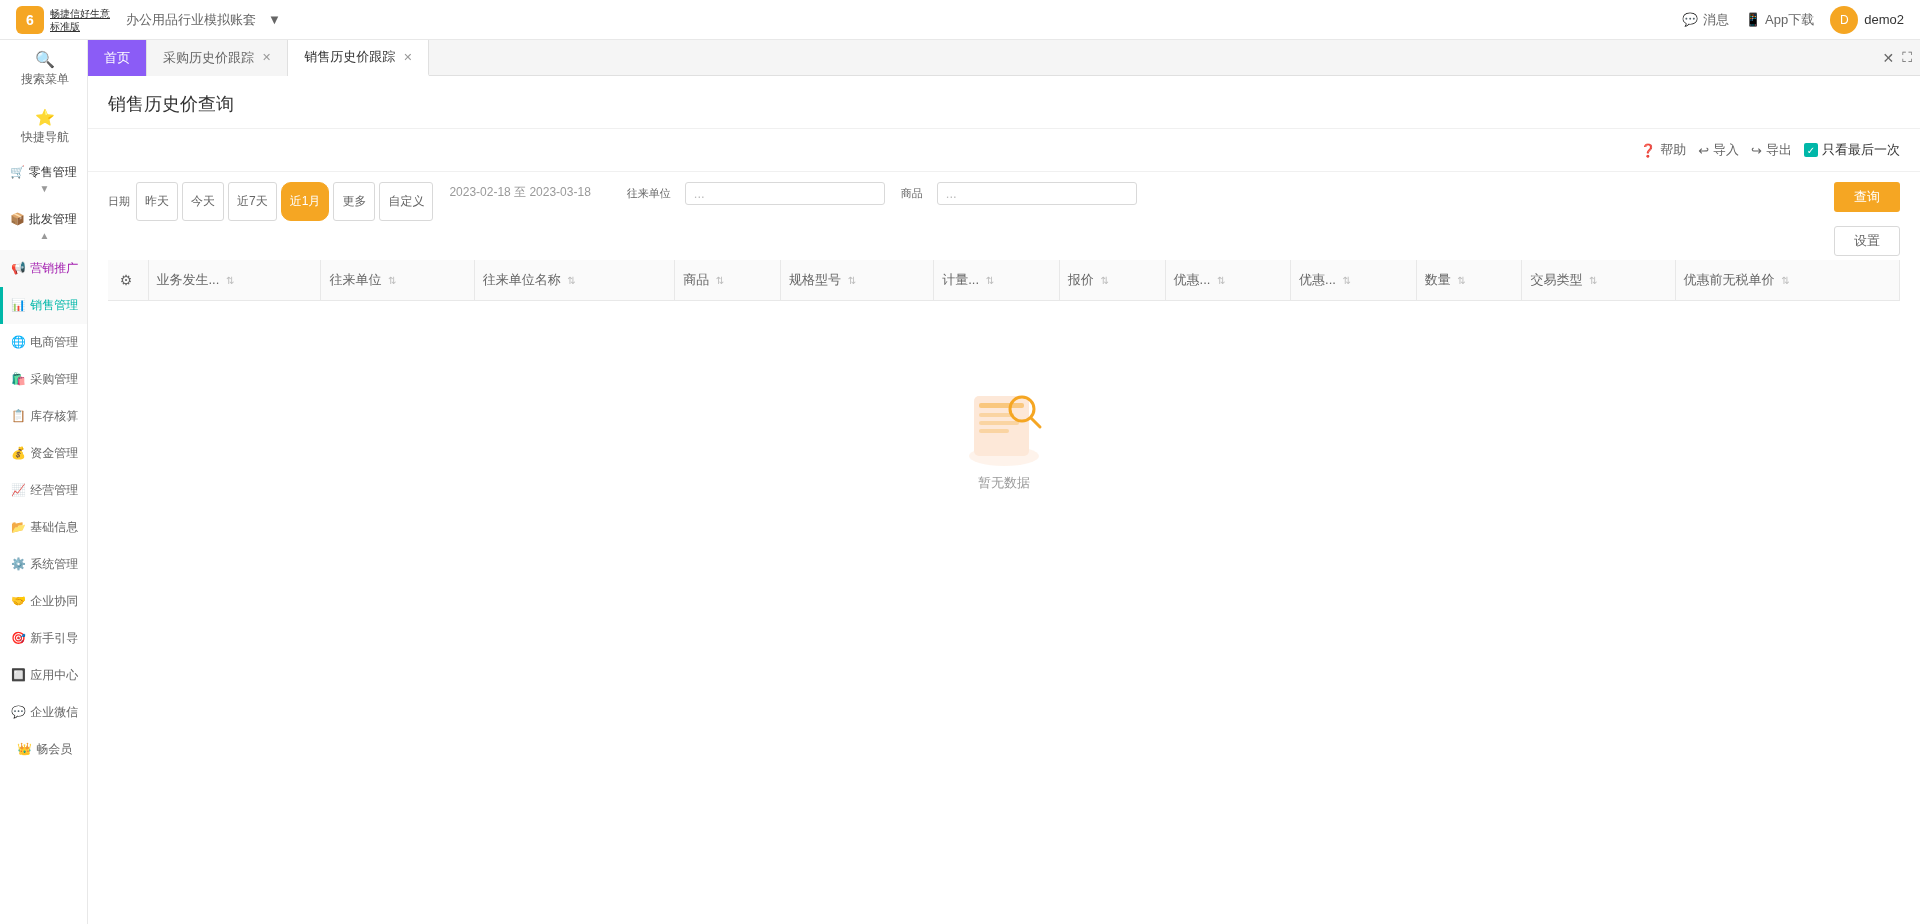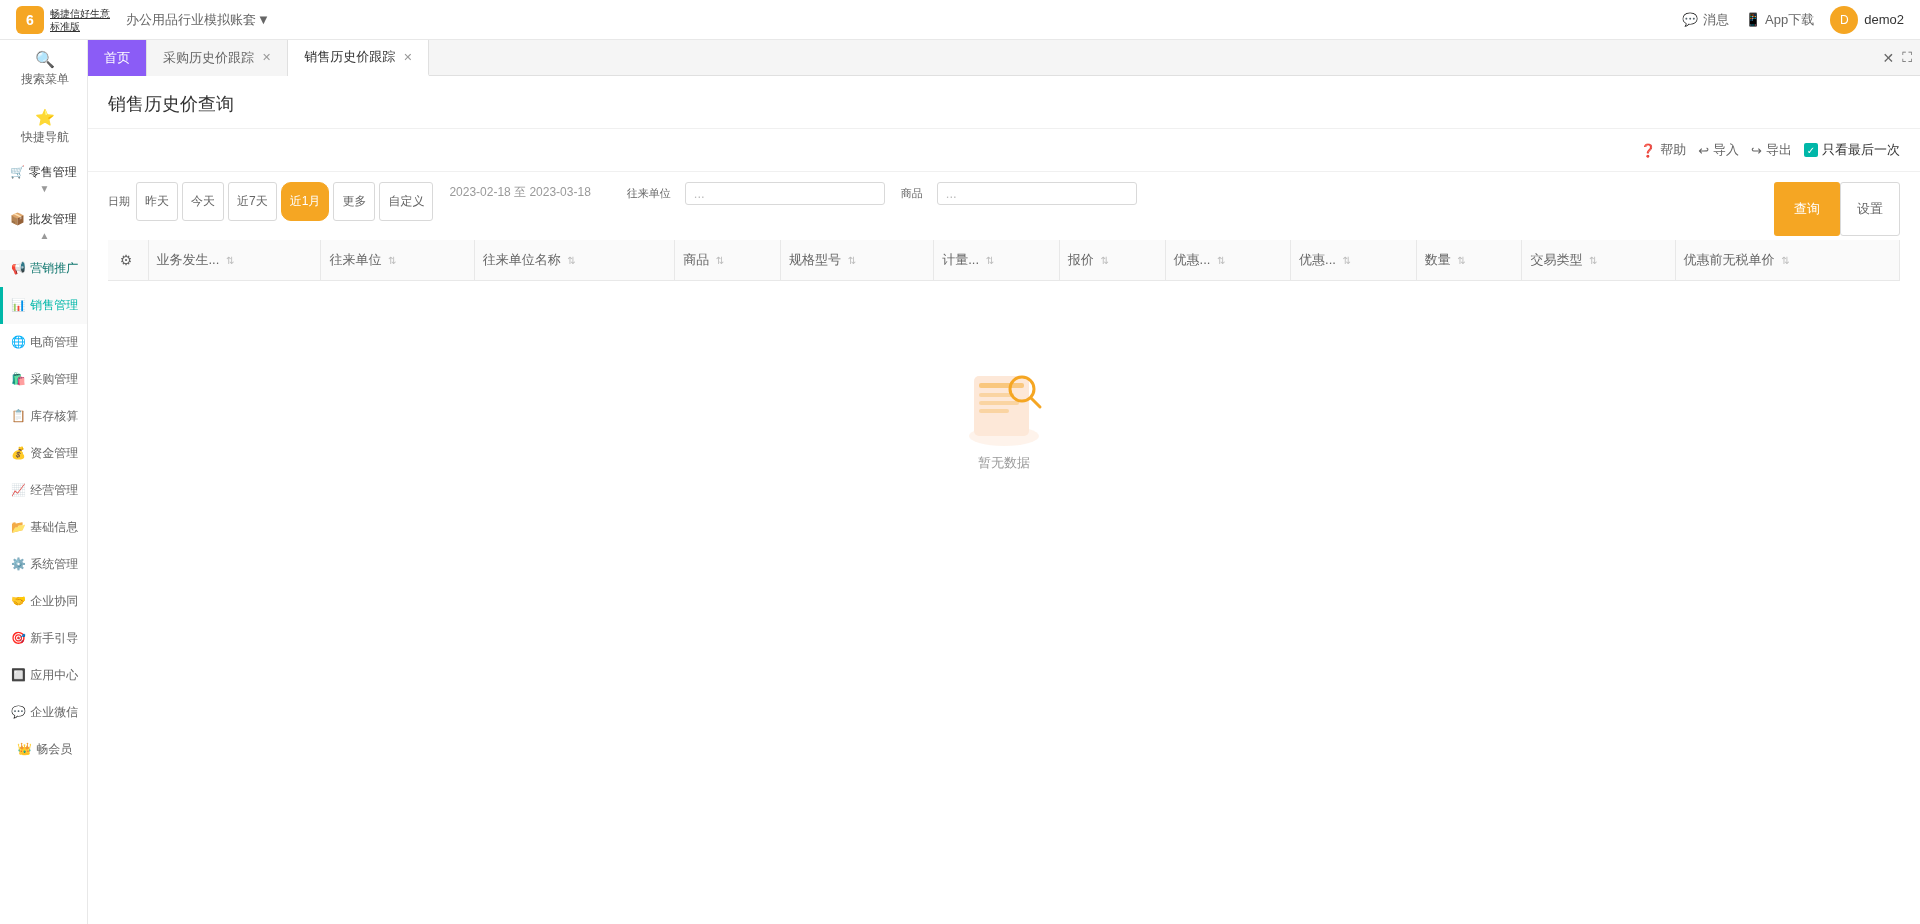--- a/index.html
+++ b/index.html
@@ -4,38 +4,38 @@
   <style>
     * { margin: 0; padding: 0; box-sizing: border-box; }
     body { font-family: 'Microsoft YaHei', Arial, sans-serif; font-size: 13px; background: #f5f5f5; color: #333; width: 1920px; min-height: 924px; overflow-x: hidden; }
 
     
     .top-bar { height: 40px; background: #fff; display: flex; align-items: center; justify-content: space-between; padding: 0 16px; border-bottom: 1px solid #e8e8e8; }
     .top-bar-left { display: flex; align-items: center; gap: 8px; }
     .logo-area { display: flex; align-items: center; gap: 6px; }
     .logo-icon { width: 28px; height: 28px; background: #f5a623; border-radius: 6px; display: flex; align-items: center; justify-content: center; color: white; font-size: 14px; font-weight: bold; }
     .logo-text { font-size: 10px; color: #333; line-height: 1.3; text-decoration: underline; }
-    .app-selector { display: flex; align-items: center; gap: 1px; color: #666; font-size: 13px; border: none; background: none; cursor: pointer; padding: 4px 8px; }
+    .app-selector { display: flex; align-items: center; gap: 12px; color: #666; font-size: 13px; border: none; background: none; cursor: pointer; padding: 4px 8px; }
     .top-bar-right { display: flex; align-items: center; gap: 16px; }
     .top-bar-action { display: flex; align-items: center; gap: 4px; color: #666; font-size: 13px; cursor: pointer; }
     .user-area { display: flex; align-items: center; gap: 6px; cursor: pointer; }
     .avatar { width: 28px; height: 28px; border-radius: 50%; background: #f5a623; display: flex; align-items: center; justify-content: center; color: white; font-size: 12px; }
 
     
     .main-layout { display: flex; height: calc(924px - 40px); }
 
     
     .sidebar { width: 88px; background: #fff; border-right: 1px solid #e8e8e8; display: flex; flex-direction: column; overflow-y: auto; }
     .sidebar-item { padding: 10px 4px; text-align: center; cursor: pointer; color: #666; font-size: 12px; border-left: 3px solid transparent; }
     .sidebar-item.active { color: #00b7a8; }
     .sidebar-item .icon { font-size: 16px; display: block; margin-bottom: 2px; }
     .sidebar-section { padding: 8px 4px; text-align: center; font-size: 12px; color: #333; font-weight: 500; cursor: pointer; }
     .sidebar-section .arrow { font-size: 10px; color: #999; margin-left: 2px; }
     .sidebar-sub { background: #f9f9f9; }
-    .sidebar-sub .sidebar-item { font-size: 12px; color: #0f766e; }
+    .sidebar-sub .sidebar-item { font-size: 12px; color: #a21caf; }
     .sidebar-sub .sidebar-item.active { color: #00b7a8; border-left-color: #00b7a8; }
 
     
     .content-area { flex: 1; display: flex; flex-direction: column; overflow: hidden; }
 
     
     .tabs-bar { height: 36px; background: #f5f5f5; display: flex; align-items: center; border-bottom: 1px solid #e0e0e0; }
     .tab { height: 36px; padding: 0 16px; display: flex; align-items: center; gap: 6px; font-size: 13px; cursor: pointer; border-right: 1px solid #e0e0e0; color: #666; background: #f5f5f5; }
     .tab.active { background: #fff; color: #333; border-bottom: 2px solid #fff; margin-bottom: -1px; }
     .tab-home { background: #8b5cf6; color: #fff; }
@@ -59,21 +59,21 @@
     .filter-row { padding: 10px 20px 4px; display: flex; align-items: flex-start; gap: 16px; flex-wrap: wrap; }
     .filter-item { display: flex; align-items: center; gap: 6px; }
     .filter-label { color: #666; font-size: 11px; white-space: nowrap; }
     .date-btns { display: flex; align-items: center; gap: 4px; flex-wrap: wrap; }
     .date-btn { padding: 10px 8px; border: 1px solid #d9d9d9; border-radius: 3px; cursor: pointer; font-size: 12px; color: #666; background: #fff; }
     .date-btn.active { background: #f5a623; color: #fff; border-color: #f5a623; border-radius: 10px; }
     .date-range { font-size: 12px; color: #999; margin-top: 2px; }
     .filter-input { display: flex; align-items: center; gap: 4px; border: 1px solid #d9d9d9; border-radius: 3px; padding: 3px 8px; background: #fff; min-width: 200px; font-size: 13px; color: #999; cursor: pointer; }
     .filter-input-dots { color: #bbb; }
     .btn-query { background: #f5a623; color: #fff; border: none; border-radius: 3px; padding: 6px 20px; font-size: 13px; cursor: pointer; }
-    .btn-settings { background: #fff; color: #666; border: 1px solid #d9d9d9; border-radius: 3px; padding: 17px 16px; font-size: 13px; cursor: pointer; }
+    .btn-settings { background: #fff; color: #666; border: 1px solid #d9d9d9; border-radius: 3px; padding: 5px 16px; font-size: 13px; cursor: pointer; }
 
     
     .table-area { padding: 0 20px; }
     .data-table { width: 100%; border-collapse: collapse; font-size: 13px; }
     .data-table th { background: #fafafa; padding: 10px 8px; text-align: left; border-bottom: 1px solid #e8e8e8; color: #666; font-weight: normal; white-space: nowrap; border-right: 1px solid #e8e8e8; }
     .data-table th:first-child { width: 40px; }
     .data-table th .sort { color: #bbb; margin-left: 3px; font-size: 10px; }
     .table-settings-icon { width: 20px; height: 20px; display: inline-flex; align-items: center; justify-content: center; cursor: pointer; color: #666; font-size: 14px; }
 
     
@@ -265,21 +265,21 @@
           </div>
         </div>
 
         <div class="filter-item">
           <span class="filter-label">商品</span>
           <div class="filter-input" style="margin-left:8px;">
             <span class="filter-input-dots">...</span>
           </div>
         </div>
 
-        <div style="display:flex; flex-direction:row; gap:0; margin-left:auto;">
+        <div style="display:flex; flex-direction:column; gap:14px; margin-left:auto;">
           <button class="btn-query">查询</button>
           <button class="btn-settings">设置</button>
         </div>
       </div>
 
       <div class="table-area">
         <table class="data-table">
           <thead>
             <tr>
               <th>

